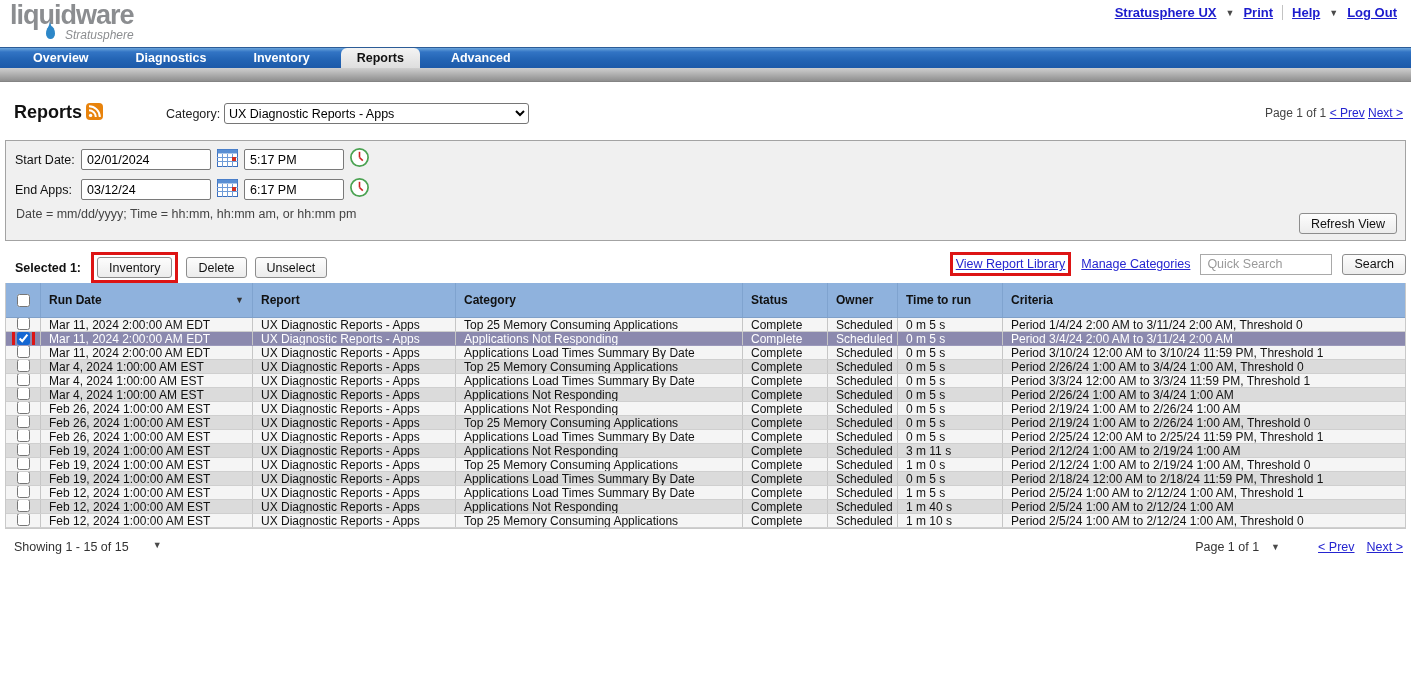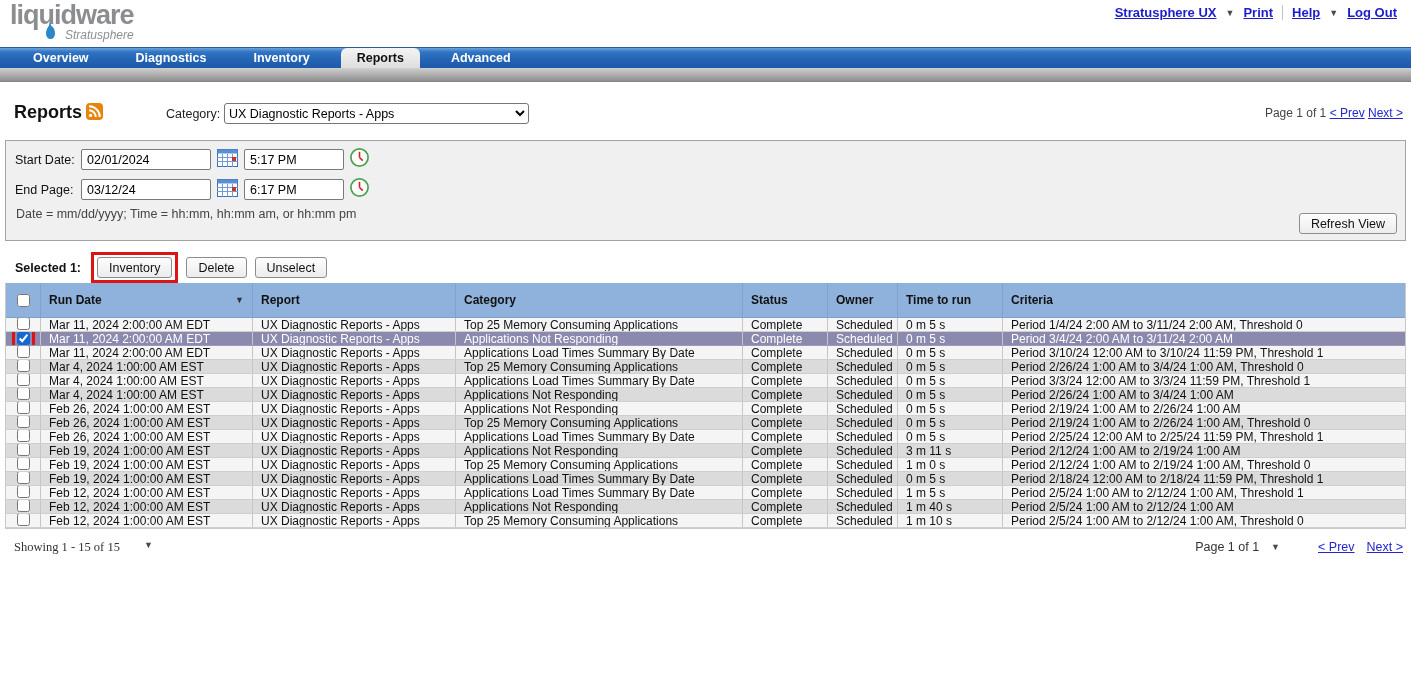--- a/index.html
+++ b/index.html
@@ -83,21 +83,21 @@
     align-items:center; border-right:1px solid #c6c6c6; position:relative; }
   .t-head .t-cell { border-right:1px solid #7fa3cf; }
   .t-row .t-cell:last-child { border-right:none; }
   .t-cell.cb { justify-content:center; padding:0; }
   .sort-arrow { position:absolute; right:8px; font-size:9px; color:#333; }
   input[type=checkbox] { width:13px; height:13px; accent-color:#1567d3; cursor:pointer; }
   .cb-annot { border:3px solid #dd1414; padding:1px 2px; display:inline-flex; align-items:center; }
 
   
   .footer { position:relative; height:22px; margin:8px 5px 0 5px; font-size:12.5px; color:#333; }
-  .foot-left { position:absolute; left:9px; top:3px; display:flex; align-items:flex-start; gap:24px;font-family:Liberation Serif, serif; }
+  .foot-left { position:absolute; left:9px; top:3px; display:flex; align-items:flex-start; gap:24px; }
   .foot-right { position:absolute; right:3px; top:3px; display:flex; align-items:center; gap:12px; }
 </style>
 </head>
 <body>
 
 <div class="topbar">
   <div class="logo">
     <span class="logo-text">liquidware</span>
     <span class="logo-drop"></span>
     <div class="logo-sub">Stratusphere</div>
@@ -159,21 +159,21 @@
     <input class="t-input" value="5:17 PM" style="">
     <span class="ico">
       <svg width="19" height="19" viewBox="0 0 19 19">
         <circle cx="9.5" cy="9.5" r="8.6" fill="#fff" stroke="#4aa251" stroke-width="1.7"></circle>
         <path d="M9.5 9.5 L9.5 3.8" stroke="#cc2222" stroke-width="1.6"></path>
         <path d="M9.5 9.5 L12.8 12.6" stroke="#cc2222" stroke-width="1.6"></path>
       </svg>
     </span>
   </div>
   <div class="f-row r2">
-    <span class="f-label">End Page:</span>
+    <span class="f-label">End Apps:</span>
     <input class="f-input" value="03/12/24" style="">
     <span class="ico">
       <svg width="21" height="18" viewBox="0 0 21 18">
         <rect x="0.5" y="0.5" width="20" height="17" fill="#fff" stroke="#3a6ebe"></rect>
         <rect x="0.5" y="0.5" width="20" height="4" fill="#5a8fd4"></rect>
         <path d="M0 8.5h21 M0 12.5h21 M5.5 5v13 M10.5 5v13 M15.5 5v13" stroke="#6f9cd8" stroke-width="1"></path>
         <rect x="15" y="8" width="4" height="4" fill="#d03020"></rect>
       </svg>
     </span>
     <input class="t-input" value="6:17 PM" style="">
@@ -191,20 +191,28 @@
 
 <div class="toolbar">
   <div class="tb-left">
     <span class="sel-label">Selected 1:</span>
     <span class="red-box">
         <button class="btn">Inventory</button>
       </span>
     <button class="btn">Delete</button>
     <button class="btn">Unselect</button>
   </div>
+  <div class="tb-right">
+    <span class="red-box">
+        <a>View Report Library</a>
+      </span>
+    <a>Manage Categories</a>
+    <input class="qsearch" placeholder="Quick Search" style="">
+    <button class="btn">Search</button>
+  </div>
 </div>
 
 <div class="grid-table">
   <div class="t-row t-head">
     <div class="t-cell cb">
         <input type="checkbox" style="">
       </div>
     <div class="t-cell">
         <span>Run Date</span>
         <span class="sort-arrow">▼</span>

